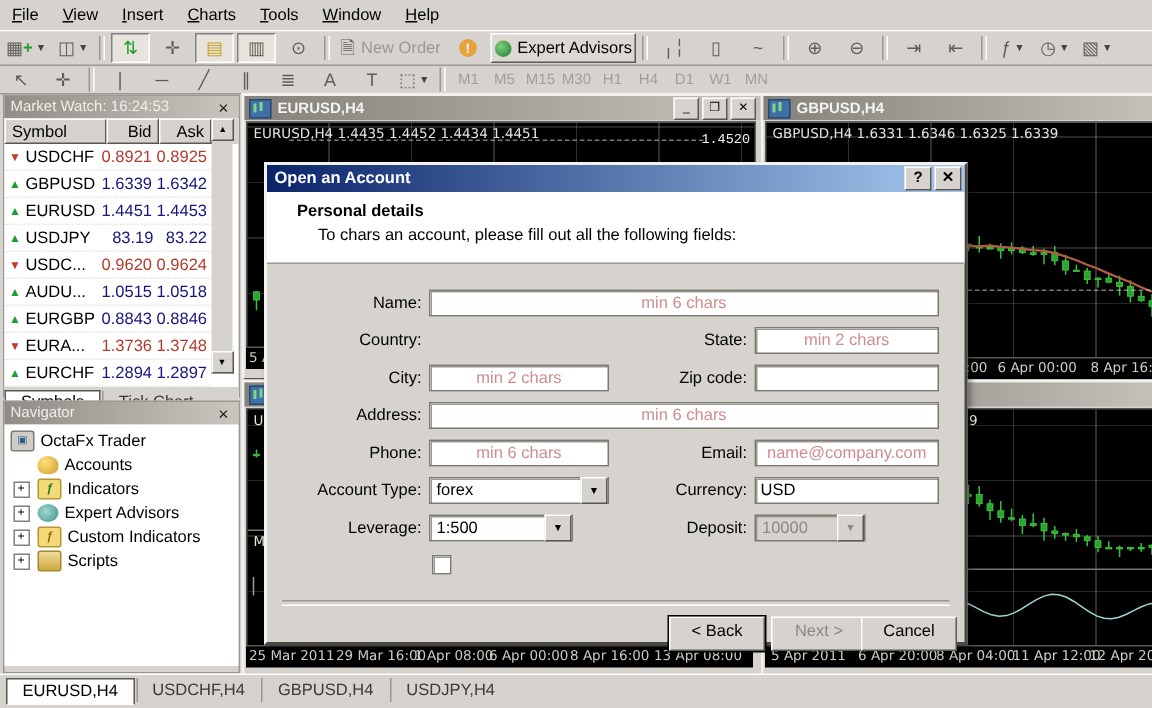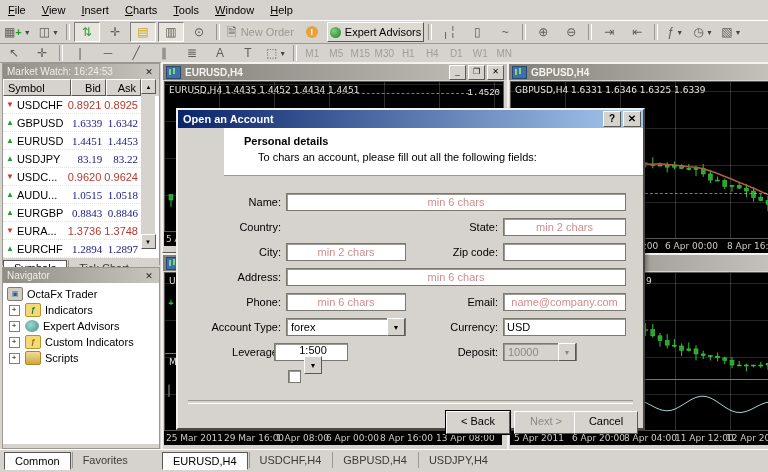--- a/index.html
+++ b/index.html
@@ -29,21 +29,21 @@
   .panel{position:absolute;left:2px;width:156px;background:#d6d3ce;border:1px solid #9a9890;}
   .pcap{height:15px;display:flex;align-items:center;padding:0 4px;background:linear-gradient(90deg,#8f8d85,#c9c6bf);color:#efeee9;font-size:10px;}
   .pcap .x{margin-left:auto;color:#1e1e1e;font-size:9px;width:12px;text-align:center;}
   .mw-table{background:#fff;position:relative;}
   .mw-head{display:flex;height:17px;background:#d6d3ce;}
   .mw-head .hc{border:1px solid;border-color:#fff #5a5854 #5a5854 #fff;display:flex;align-items:center;padding:0 4px;box-sizing:border-box;}
   .mw-rows{background:#fff;}
   .mw-row{display:flex;height:17px;align-items:center;border-bottom:1px dotted #e2e2e2;}
   .mw-sym{width:68px;display:flex;align-items:center;padding-left:3px;gap:3px;}
   .mw-bid,.mw-ask{width:35px;text-align:right;padding-right:3px;}
-  .mw-row.up .mw-bid,.mw-row.up .mw-ask{color:#16167e;font-family:Liberation Serif, serif;}
+  .mw-row.up .mw-bid,.mw-row.up .mw-ask{color:#16167e;}
   .mw-row.down .mw-bid,.mw-row.down .mw-ask{color:#b43a2e;}
   .arr{font-size:8px;line-height:8px;}
   .arr.up{color:#1f9e2f;}
   .arr.down{color:#c33b2a;}
   .sb{width:14px;background:#d6d3ce;display:flex;flex-direction:column;justify-content:space-between;align-items:center;}
   .sbb{width:13px;height:13px;border:1px solid;border-color:#fff #5a5854 #5a5854 #fff;font-size:7px;display:flex;align-items:center;justify-content:center;background:#d6d3ce;}
   .tabs{display:flex;height:17px;align-items:flex-end;background:#d6d3ce;}
   .tab{padding:1px 10px;border:1px solid #808080;border-bottom:none;margin-right:1px;color:#3c3a36;}
   .tab.active{background:#fff;font-weight:normal;color:#000;border-color:#5a5854;position:relative;top:0;}
   .tab.inactive{background:#d6d3ce;border-color:transparent;border-left:1px solid #9a9890;}
@@ -75,21 +75,21 @@
   .dashline{position:absolute;border-top:1px dashed rgba(220,220,220,.55);}
   .taxis{position:absolute;background:#000;color:#cfccc2;font-family:"DejaVu Sans",sans-serif;font-size:9px;border-top:1px solid #5a5854;}
   .taxis span{position:absolute;top:2px;white-space:nowrap;}
   .psep{position:absolute;left:0;right:0;height:1px;background:#777;}
 
   
   .dialog{position:absolute;left:176px;top:108px;width:465px;height:318px;background:#d6d3ce;border:2px solid;border-color:#f2f1ee #4a4844 #4a4844 #f2f1ee;box-shadow:2px 2px 4px rgba(0,0,0,.35);z-index:40;}
   .dcap{height:18px;display:flex;align-items:center;padding:0 2px 0 5px;background:linear-gradient(90deg,#0a246a,#a6caf0);color:#fff;font-weight:bold;font-size:11px;}
   .dcap .dbtns{margin-left:auto;display:flex;gap:2px;}
   .dbtn{width:16px;height:14px;background:#d6d3ce;border:1px solid;border-color:#fff #5a5854 #5a5854 #fff;color:#000;font-weight:bold;font-size:10px;line-height:13px;text-align:center;}
-  .dhead{height:48px;background:#fff;border-bottom:1px solid #9a9890;padding:7px 0 0 20px;box-sizing:border-box;margin-left:46px;}
+  .dhead{height:48px;background:#fff;border-bottom:1px solid #9a9890;padding:7px 0 0 20px;box-sizing:border-box;}
   .dhead .t1{font-weight:bold;}
   .dhead .t2{margin:4px 0 0 14px;}
   .fld-label{position:absolute;text-align:right;width:100px;}
   .inp{position:absolute;height:18px;box-sizing:border-box;background:#fff;border:1px solid;border-color:#808080 #fff #fff #808080;outline:1px solid #404040;outline-offset:-2px;font-family:"Liberation Sans",sans-serif;font-size:11px;padding:0 3px;color:#000;}
   input.inp{outline:none;border:1px solid #7b786f;box-shadow:inset 1px 1px 0 #9a9890;}
   input.inp.center{text-align:center;}
   input.inp::placeholder{color:#d08d8d;opacity:1;}
   .combo{position:absolute;height:18px;box-sizing:border-box;background:#fff;border:1px solid #7b786f;box-shadow:inset 1px 1px 0 #9a9890;display:flex;align-items:center;padding-left:4px;}
   .combo .cval{flex:1;}
   .combo .carw{width:16px;height:16px;margin:0;background:#d6d3ce;border:1px solid;border-color:#fff #5a5854 #5a5854 #fff;font-size:7px;display:flex;align-items:center;justify-content:center;color:#000;flex:none;}
@@ -344,20 +344,25 @@
 
   <div class="panel" style="top:267px;height:180px;">
     <div class="pcap">
       <span>Navigator</span>
       <span class="x">✕</span>
     </div>
     <div class="tree" style="height:161px;box-sizing:border-box;">
       <div class="titem">
           <span class="ticon ic-root">▣</span>
           <span>OctaFx Trader</span>
+        </div>
+      <div class="titem">
+          <span class="tindent"></span>
+          <span class="ticon ic-acc"></span>
+          <span>Accounts</span>
         </div>
       <div class="titem">
           <span class="tindent">
             <span class="pbox">+</span>
           </span>
           <span class="ticon ic-ind">ƒ</span>
           <span>Indicators</span>
         </div>
       <div class="titem">
           <span class="tindent">
@@ -872,45 +877,41 @@
 
       <span class="fld-label" style="left:3px;top:143px;">Account Type:</span>
       <div class="combo" style="left:108px;top:140px;width:120px;gap:24px;">
         <span class="cval">forex</span>
           <span class="carw">▼</span>
       </div>
       <span class="fld-label" style="left:220px;top:143px;">Currency:</span>
       <input class="inp" style="left: 325px; top: 140px; width: 123px;" readonly="" value="USD">
 
       <span class="fld-label" style="left:3px;top:168px;">Leverage:</span>
-      <div class="combo" style="left:96px;top:165px;width:74px;flex-direction:column;">
+      <div class="combo" style="left:108px;top:165px;width:96px;">
         <span class="cval">1:500</span>
           <span class="carw">▼</span>
       </div>
       <span class="fld-label" style="left:220px;top:168px;">Deposit:</span>
       <div class="combo disabled" style="left:325px;top:165px;width:74px;">
         <span class="cval">10000</span>
           <span class="carw">▼</span>
       </div>
 
       <div class="chk" style="left:110px;top:192px;"></div>
 
       <div class="dsep" style="top:222px;"></div>
 
       <div class="dbutton def" style="left:268px;top:233px;">&lt; Back</div>
       <div class="dbutton disabled" style="left:336px;top:233px;">Next &gt;</div>
       <div class="dbutton" style="left:396px;top:233px;">Cancel</div>
     </div>
   </div>
 
   <div class="bstrip">
-    <div style="width:158px;display:flex;padding-left:4px;box-sizing:border-box;">
-      <div class="btab active">Common</div>
-      <div class="btab">Favorites</div>
-    </div>
     <div style="display:flex;padding-left:4px;">
       <div class="btab active">EURUSD,H4</div>
       <div class="btab">USDCHF,H4</div>
       <div class="btab">GBPUSD,H4</div>
       <div class="btab">USDJPY,H4</div>
     </div>
   </div>
 
 </div>
 

